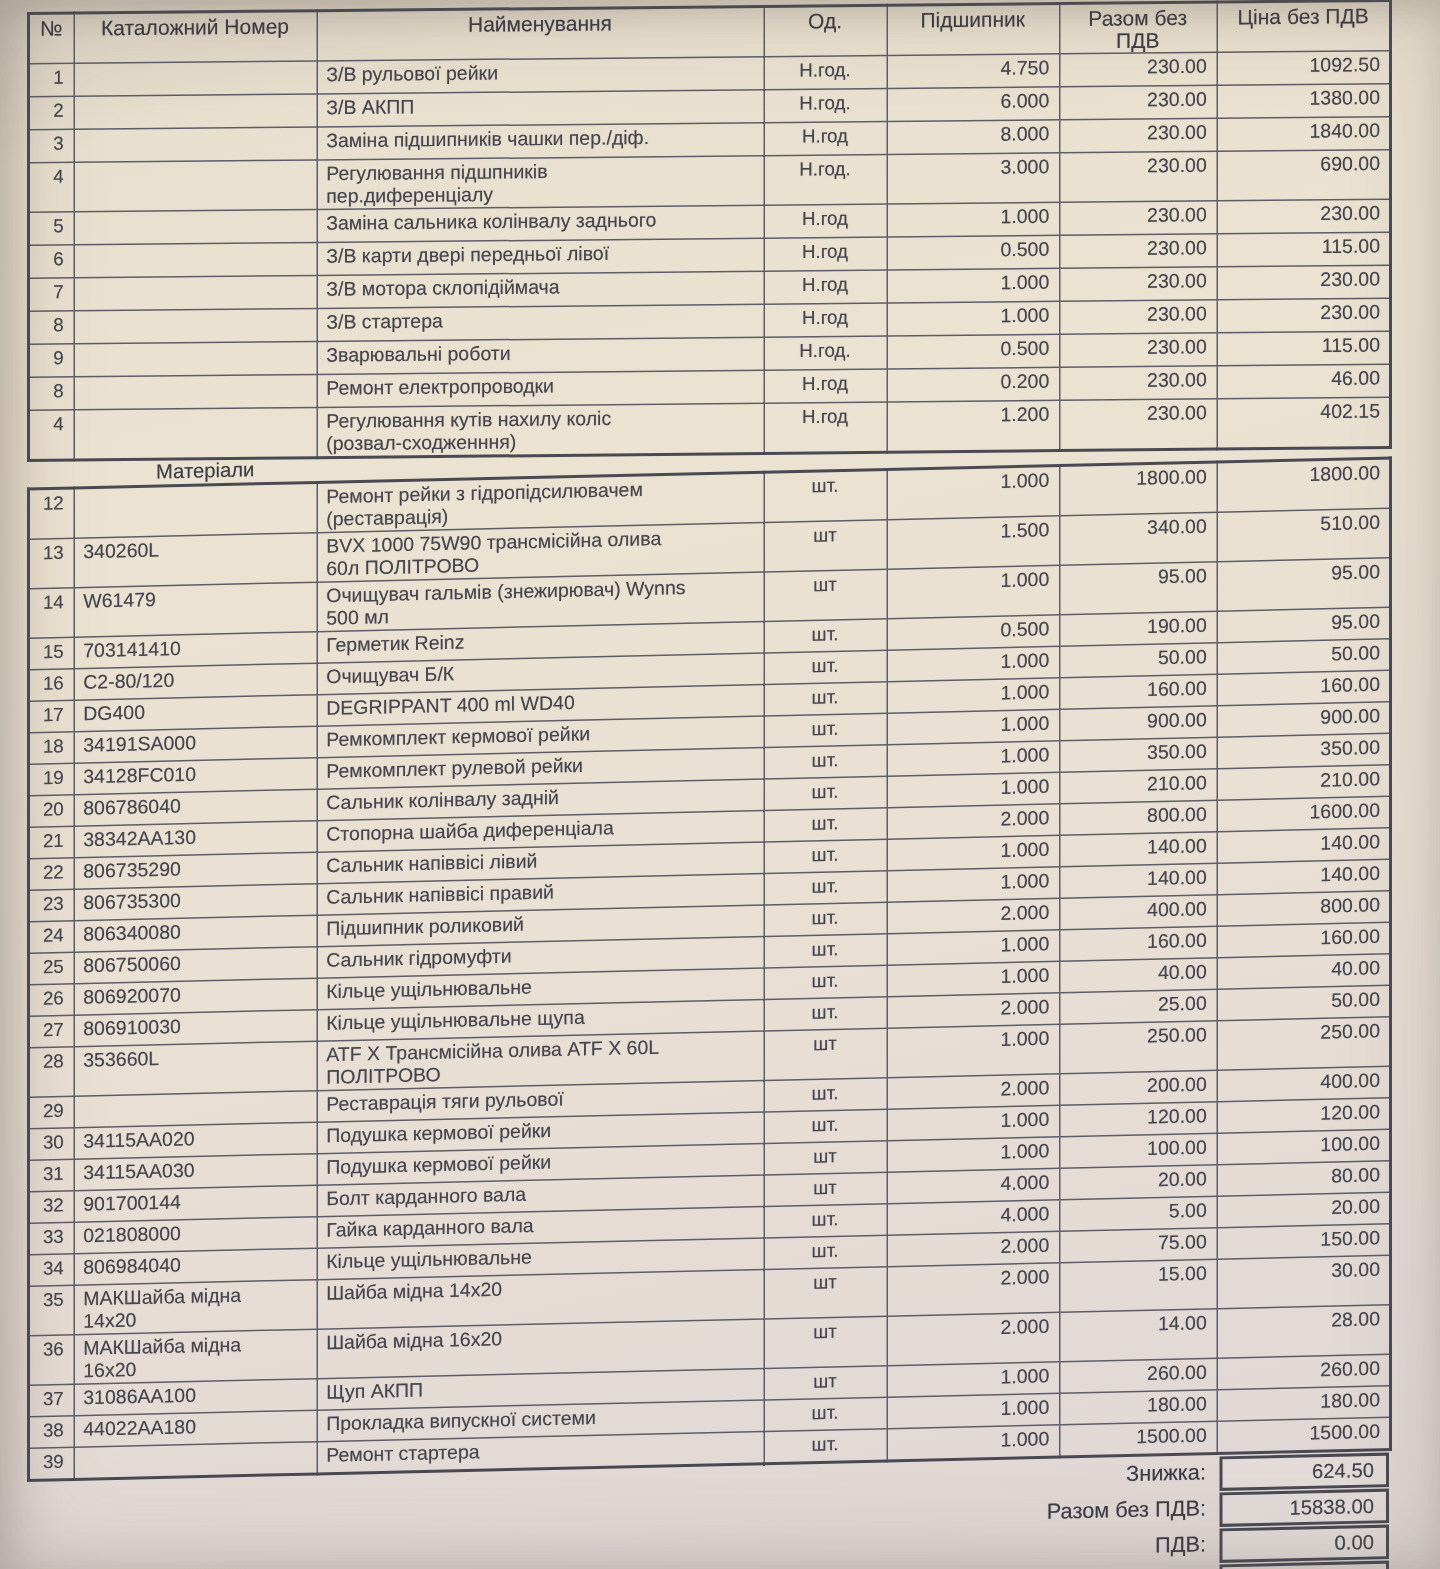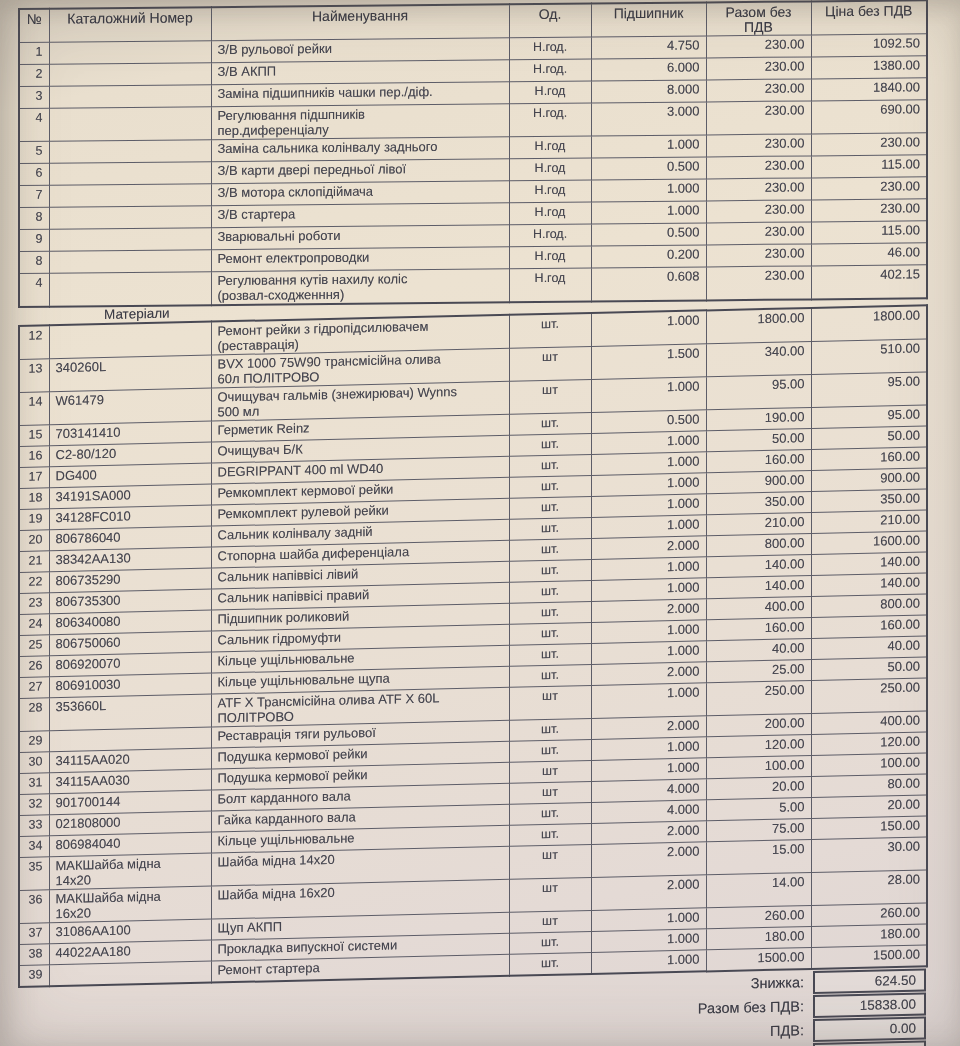--- a/index.html
+++ b/index.html
@@ -175,21 +175,21 @@
     <td class="c-qty">0.200</td>
     <td class="c-price">230.00</td>
     <td class="c-sum">46.00</td>
   </tr>
           <tr>
     <td class="c-num">4</td>
     <td class="c-cat"></td>
     <td class="c-name">Регулювання кутів нахилу коліс
 (розвал-сходженння)</td>
     <td class="c-unit">Н.год</td>
-    <td class="c-qty">0.608</td>
+    <td class="c-qty">1.200</td>
     <td class="c-price">230.00</td>
     <td class="c-sum">402.15</td>
   </tr>
         </tbody>
     </table>
   </div>
 
   <div class="blockB">
     <div class="section-label">Матеріали</div>
     <div class="mat-wrap">

